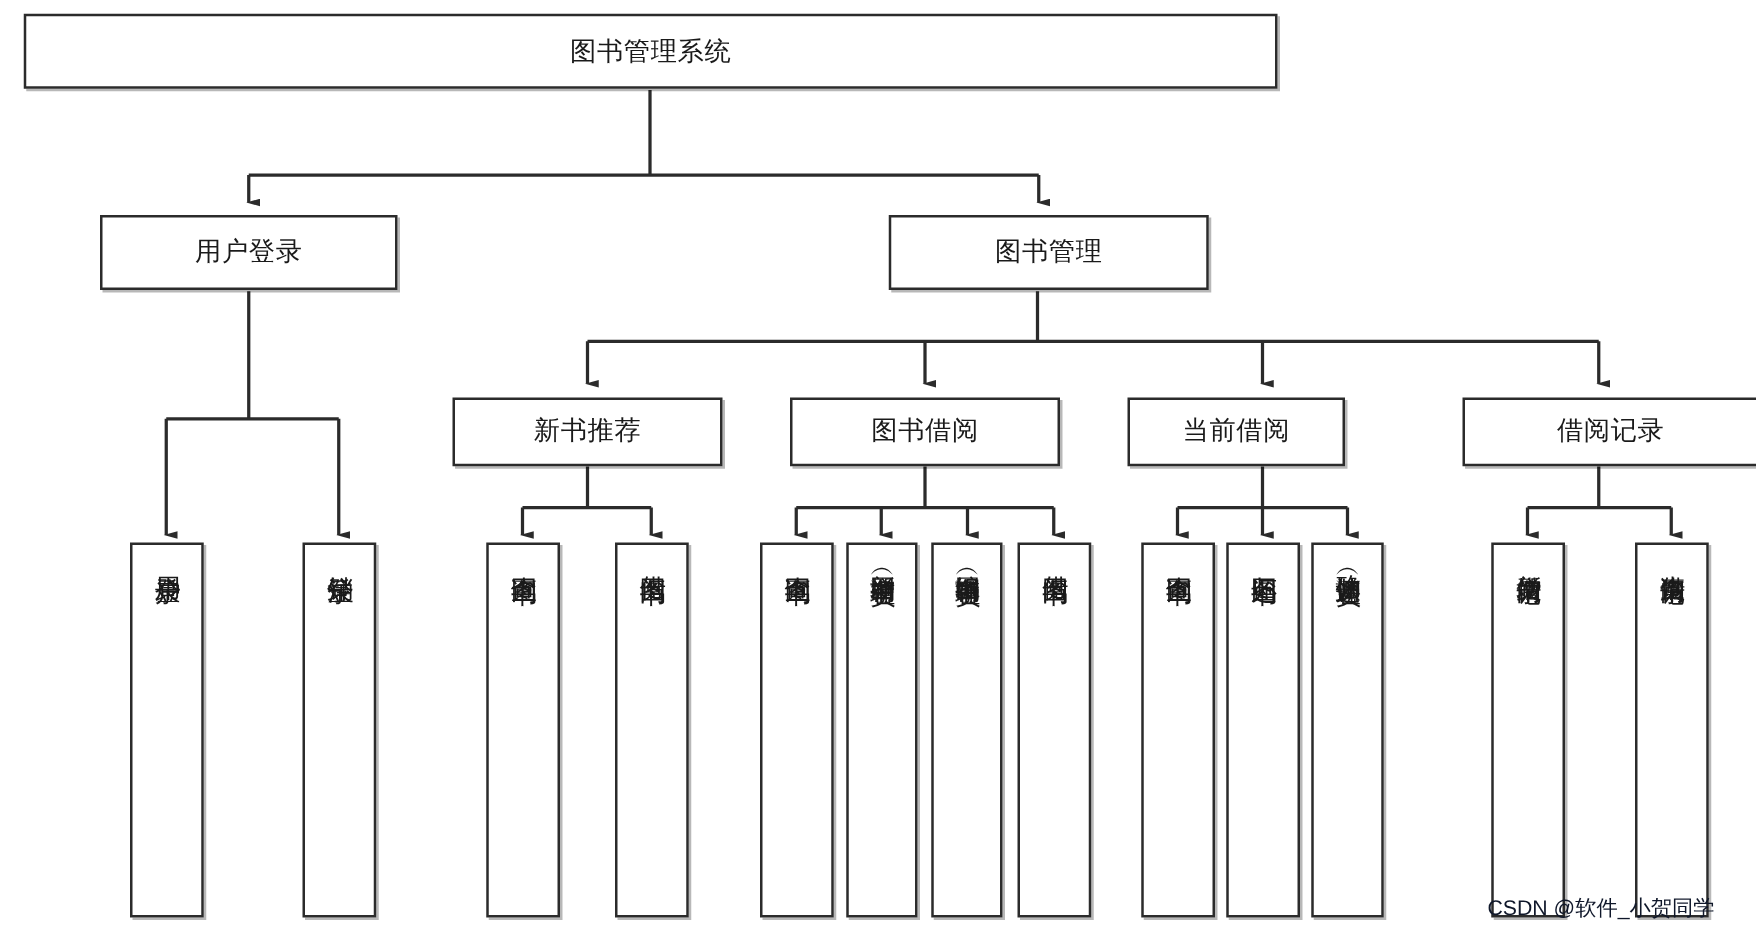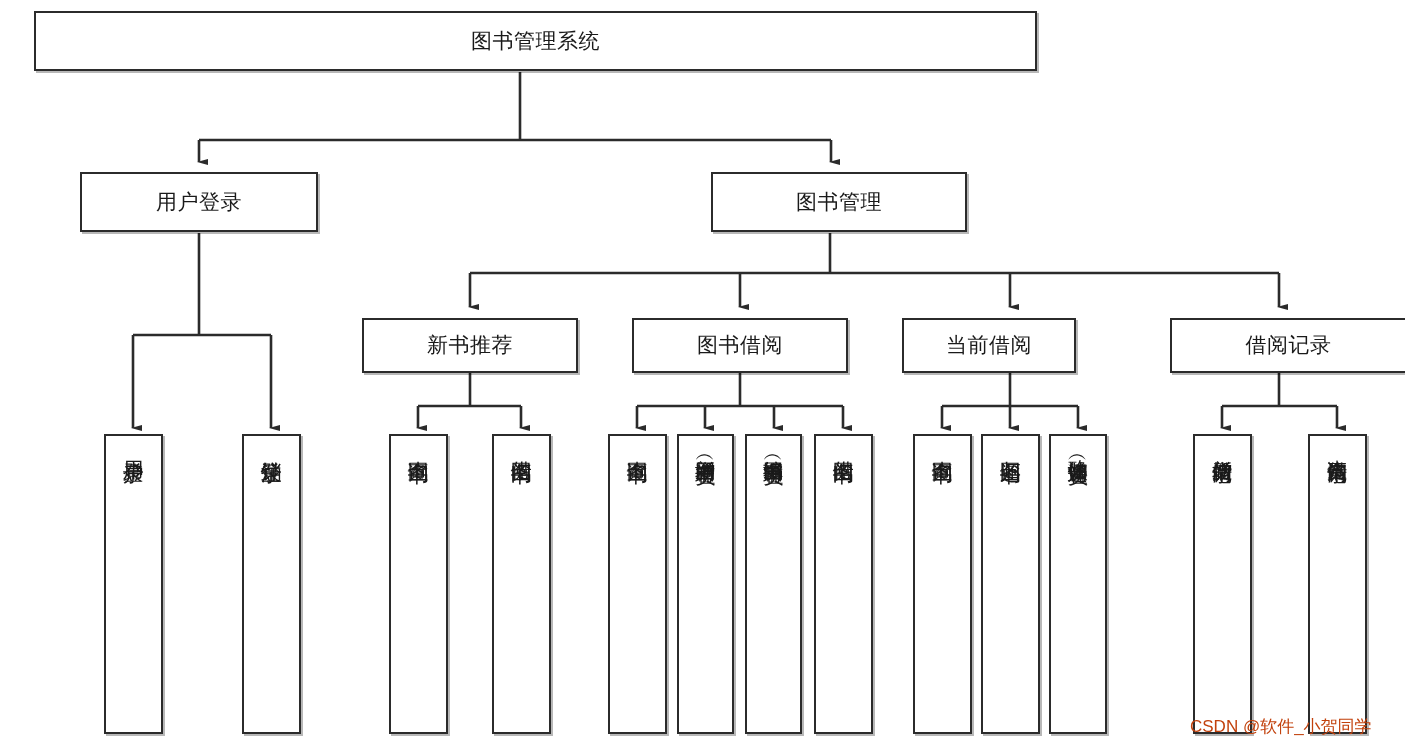--- a/index.html
+++ b/index.html
@@ -56,21 +56,21 @@
     line-height: 1.12;
     letter-spacing: 1px;
     white-space: nowrap;
   }
   .node.vert.tall .label {
     font-size: 20px;
   }
   .watermark {
     position: absolute;
     font-size: 17px;
-    color: #c2410c;
+    color: #0f172a;
     white-space: nowrap;
     user-select: none;
   }
 </style>
 </head>
 <body>
 
 <div id="canvas">
 
   <svg class="edges" viewBox="0 0 1405 747">
@@ -116,21 +116,21 @@
       <path d="M1010,406 L1010,428" marker-end="url(#arrow)"></path>
       <path d="M1078,406 L1078,428" marker-end="url(#arrow)"></path>
 
       <path d="M1279,373 L1279,406"></path>
       <path d="M1222,406 L1337,406"></path>
       <path d="M1222,406 L1222,428" marker-end="url(#arrow)"></path>
       <path d="M1337,406 L1337,428" marker-end="url(#arrow)"></path>
     </g>
   </svg>
 
-  <div class="node horiz" style="left:34px; top:11px; width:1003px; height:60px;font-family:Liberation Serif, serif;">
+  <div class="node horiz" style="left:19px; top:11px; width:1003px; height:60px;font-family:Liberation Serif, serif;">
     <span class="label">图书管理系统</span>
   </div>
 
   <div class="node horiz" style="left:80px; top:172px; width:238px; height:60px;">
     <span class="label">用户登录</span>
   </div>
   <div class="node horiz" style="left:711px; top:172px; width:256px; height:60px;">
     <span class="label">图书管理</span>
   </div>
 

